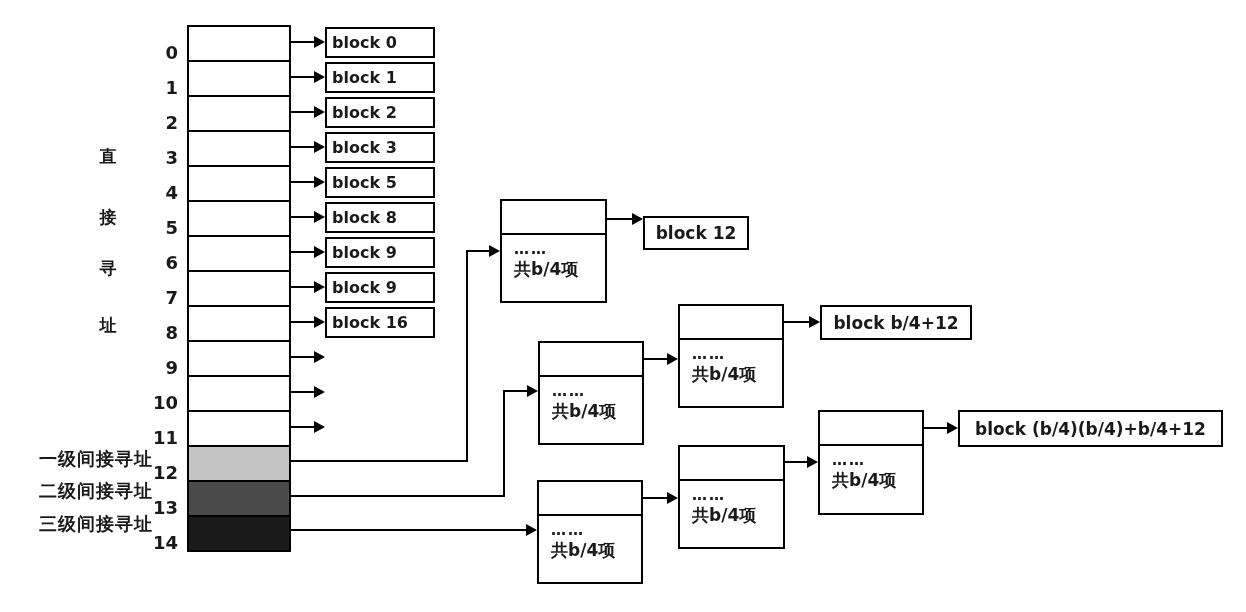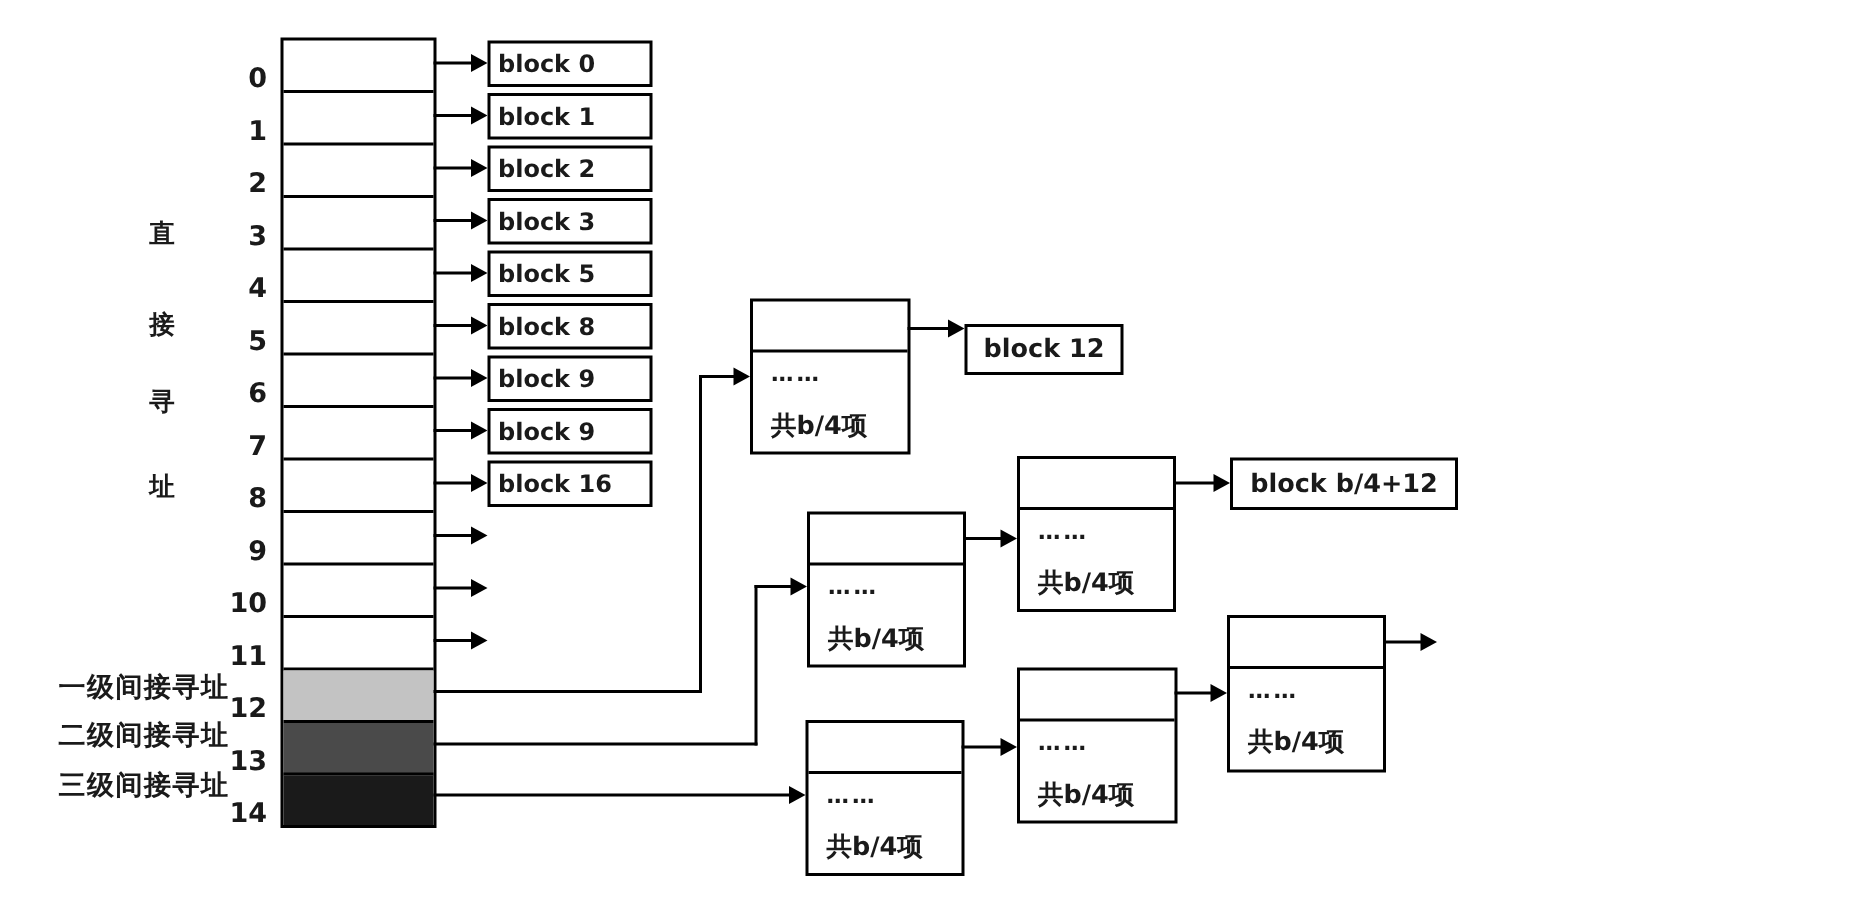--- a/index.html
+++ b/index.html
@@ -129,21 +129,21 @@
     top: 42px;
   }
   .dots {
     display: block;
     font-size: 15px;
     line-height: 12px;
     letter-spacing: 2px;
   }
   .cnt {
     display: block;
-    margin-top: 17px;
+    margin-top: 3px;
     font-size: 17px;
     white-space: nowrap;
   }
   
   .leaf {
     position: absolute;
     border: 2px solid #000;
     box-sizing: border-box;
     background: #fff;
     display: flex;
@@ -279,20 +279,21 @@
   <div class="ibox" style="left:818px;top:410px;width:106px;height:105px">
     <div class="itop"></div>
     <div class="ientries">
       <span class="dots">……</span>
       <span class="cnt">共b/4项</span>
     </div>
   </div>
 
   <div class="leaf" style="left:643px;top:216px;width:106px;height:34px">block 12</div>
   <div class="leaf" style="left:820px;top:305px;width:152px;height:35px">block b/4+12</div>
+  <div class="leaf" style="left:958px;top:410px;width:265px;height:37px">block (b/4)(b/4)+b/4+12</div>
 
   <div class="hl" style="left:289px;top:460px;width:179px"></div>
   <div class="vl" style="left:466px;top:250px;height:212px"></div>
   <div class="hl" style="left:466px;top:250px;width:24px"></div>
   <div class="ah" style="left:489px;top:245px"></div>
 
   <div class="hl" style="left:289px;top:495px;width:216px"></div>
   <div class="vl" style="left:503px;top:390px;height:107px"></div>
   <div class="hl" style="left:503px;top:390px;width:25px"></div>
   <div class="ah" style="left:527px;top:385px"></div>

